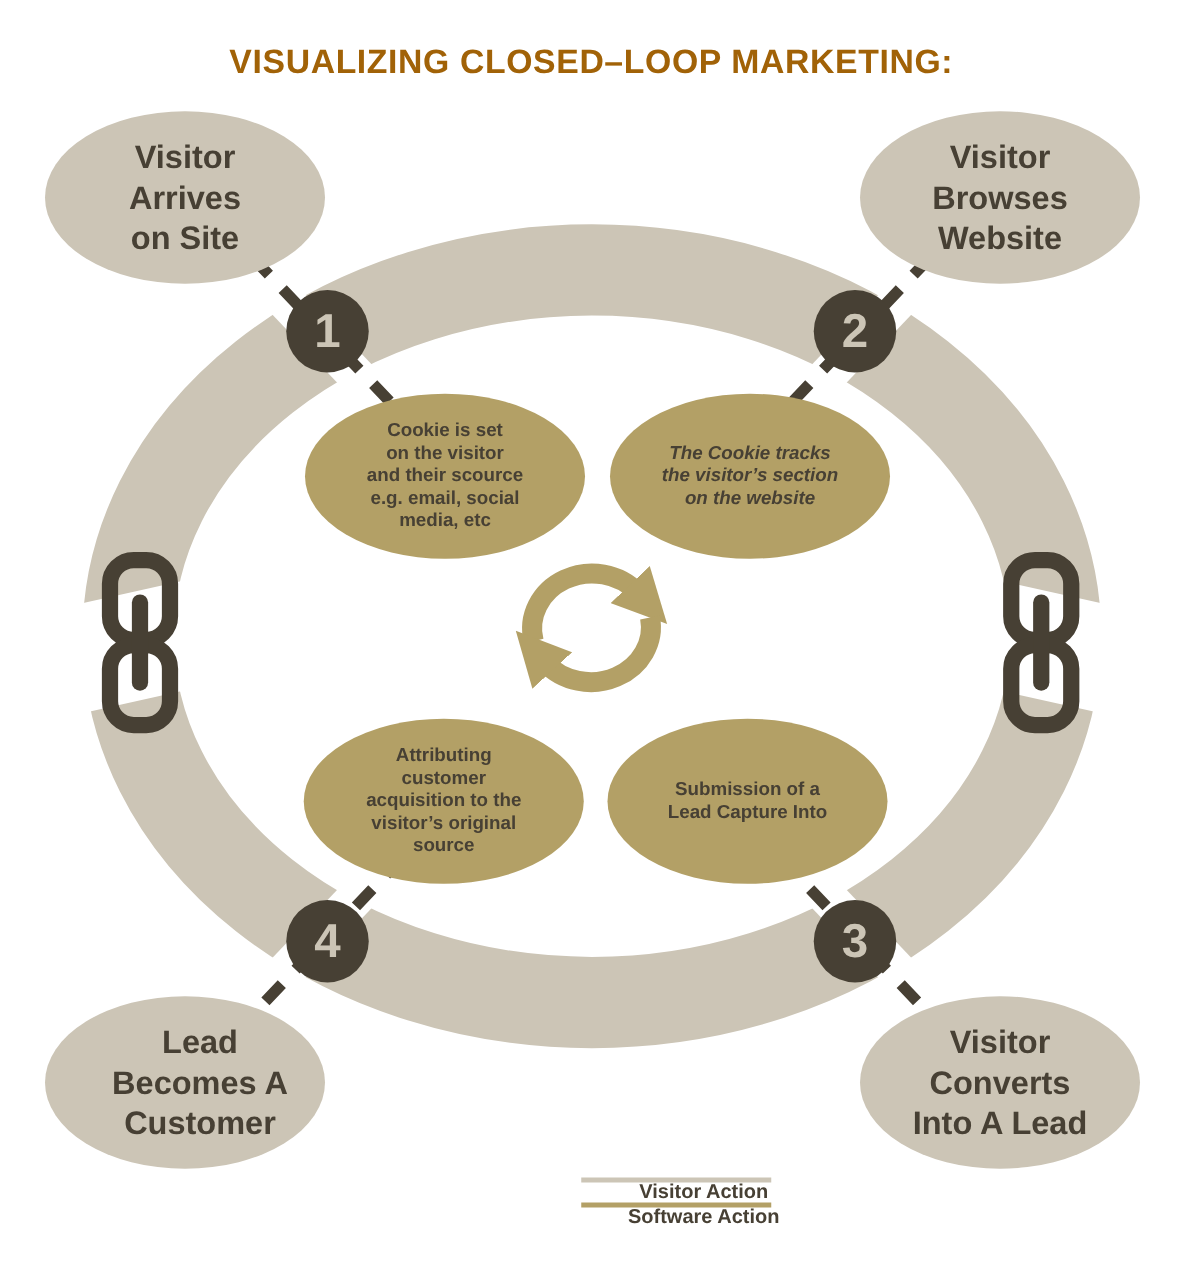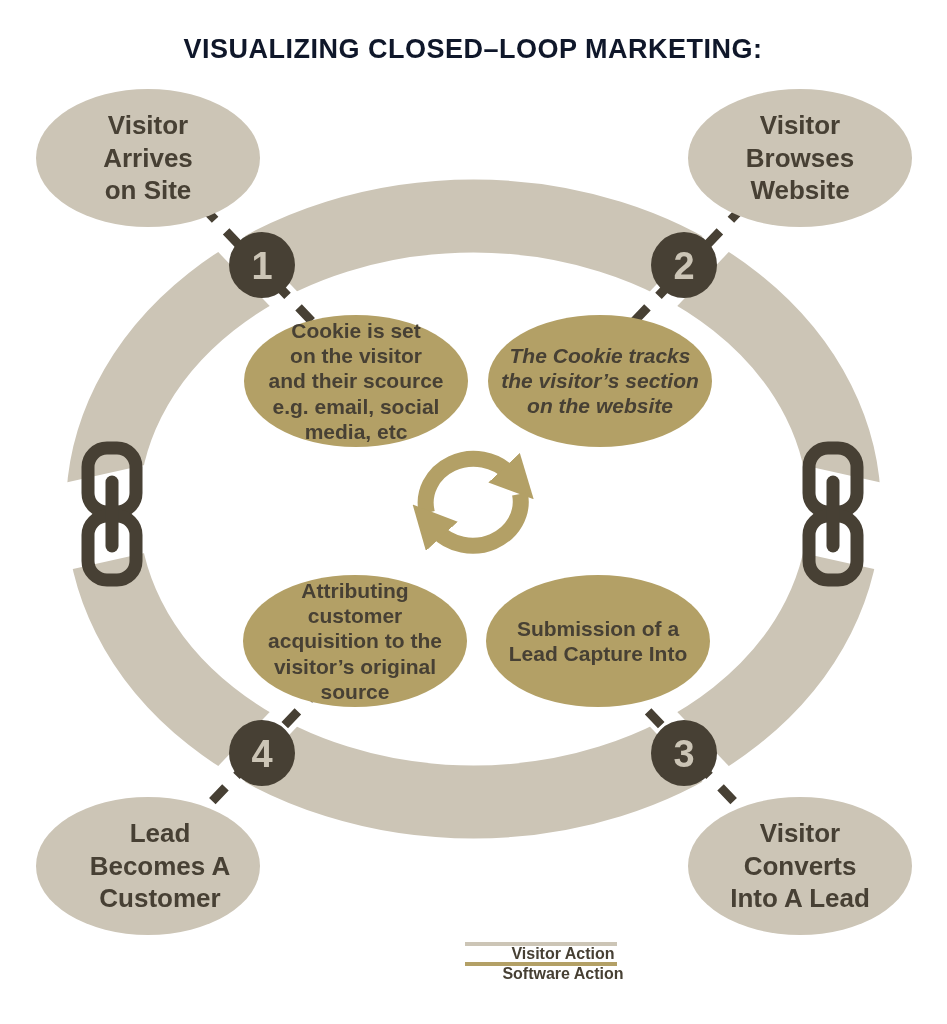--- a/index.html
+++ b/index.html
@@ -8,32 +8,32 @@
     width:947px;height:1024px;
     background:#ffffff;
     font-family:"Liberation Sans", sans-serif;
     overflow:hidden;
   }
   .layer{position:absolute;left:0;top:0;}
   .page-title{
     position:absolute;left:0;top:34px;width:946px;
     text-align:center;
     font-size:27px;font-weight:bold;letter-spacing:.5px;
-    color:#0f172a;
+    color:#a16207;
   }
   .node-label{
     position:absolute;
     transform:translate(-50%,-50%);
     text-align:center;
     white-space:pre-line;
     color:#474034;
     font-weight:bold;
   }
   .outer-label{font-size:26px;line-height:1.25;width:220px;}
-  .inner-label{font-size:21px;line-height:1.2;width:220px;}
+  .inner-label{font-size:15px;line-height:1.2;width:220px;}
   .step-number{
     position:absolute;
     transform:translate(-50%,-50%);
     color:#CCC5B6;
     font-size:38px;font-weight:bold;
   }
   .legend{
     position:absolute;left:383px;top:942px;width:360px;
   }
   .legend-row{display:flex;align-items:center;height:20px;flex-direction:column;}

